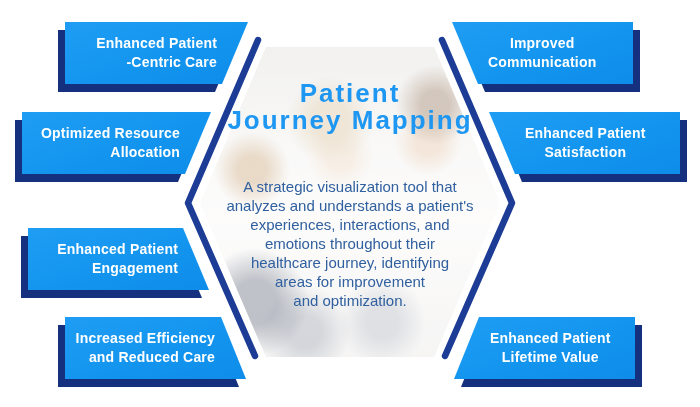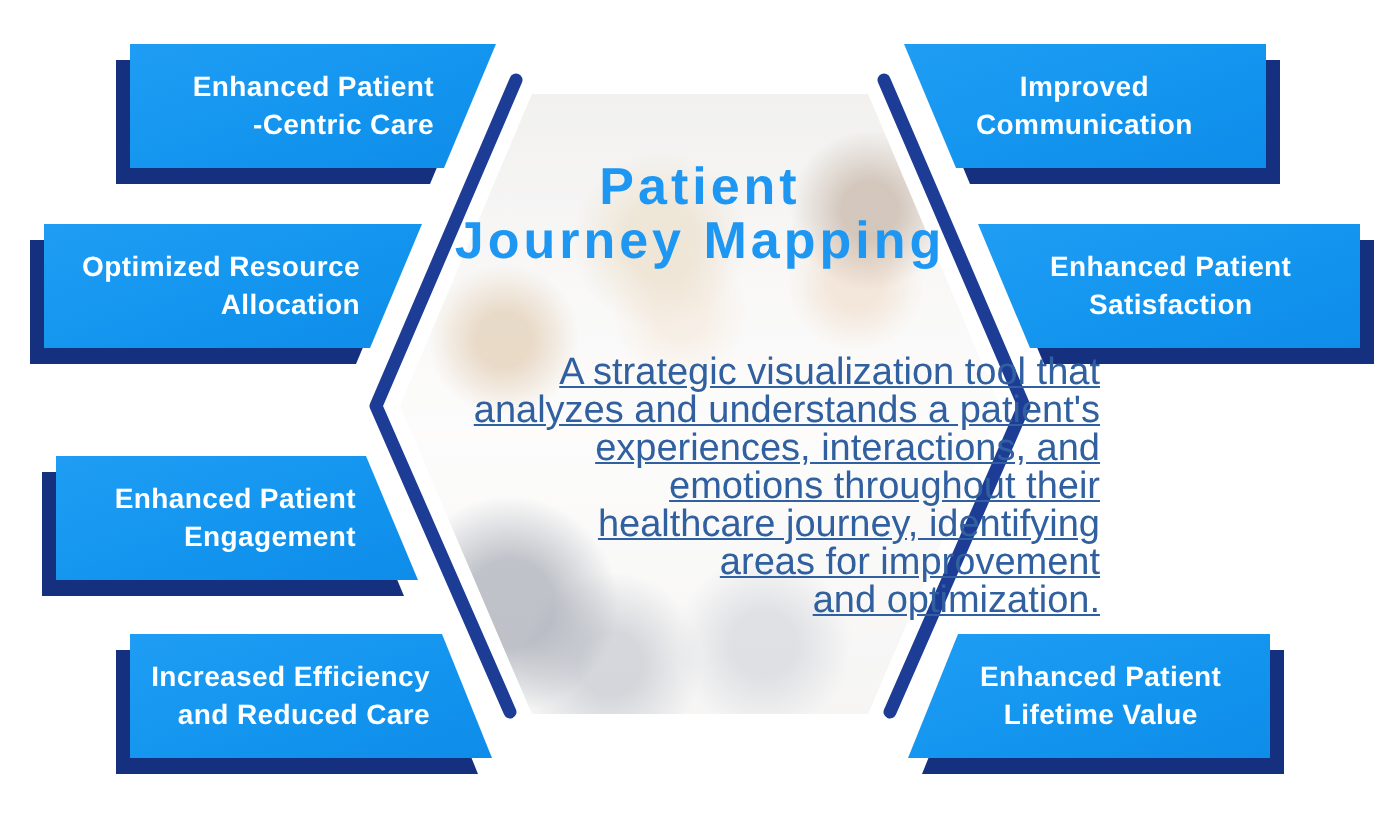--- a/index.html
+++ b/index.html
@@ -30,22 +30,22 @@
   .chevrons polyline{fill:none;stroke:var(--hex-stroke);stroke-width:6.5;stroke-linecap:round;stroke-linejoin:round;}
 
   
   .title{
     position:absolute;left:200px;width:300px;top:80px;z-index:5;
     color:var(--title-blue);font-size:26px;font-weight:700;line-height:27px;
     letter-spacing:2px;text-align:center;white-space:pre-line;
   }
   .desc{
     position:absolute;left:150px;width:400px;top:177px;z-index:5;
-    color:var(--description-text);font-size:19px;line-height:19px;
-    text-align:right;white-space:pre-line;text-decoration:underline;
+    color:var(--description-text);font-size:15px;line-height:19px;
+    text-align:center;white-space:pre-line;
   }
 
   
   .banner{position:absolute;width:181px;height:62px;}
   .banner .shape{position:absolute;left:0;top:0;width:100%;height:100%;}
   .banner .shadow{background:var(--banner-shadow);}
   .banner.bl .shadow{left:-7px;top:8px;}
   .banner.br .shadow{left:7px;top:8px;}
   .banner .face{background:linear-gradient(160deg,#1f9df4 0%,var(--banner-blue) 60%,#0e8ce9 100%);}
   .banner .label{

